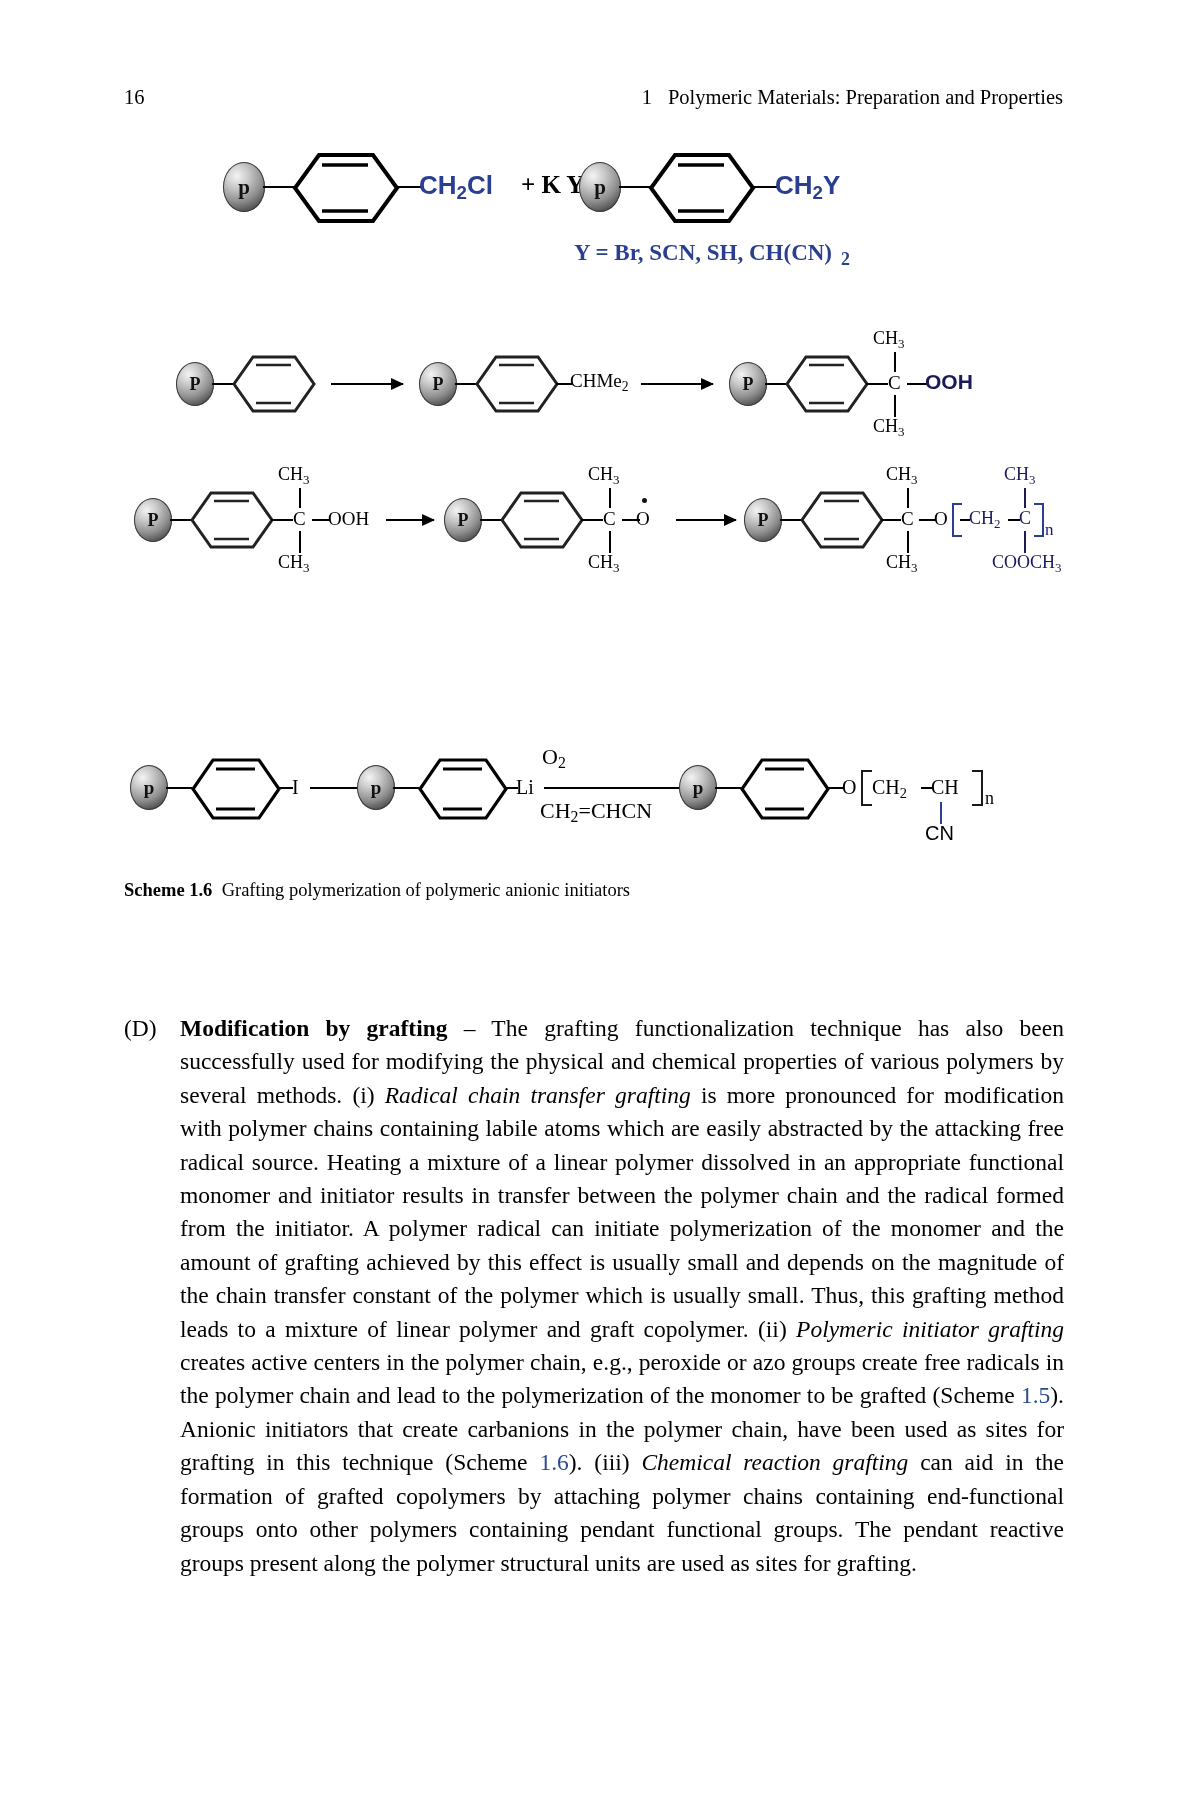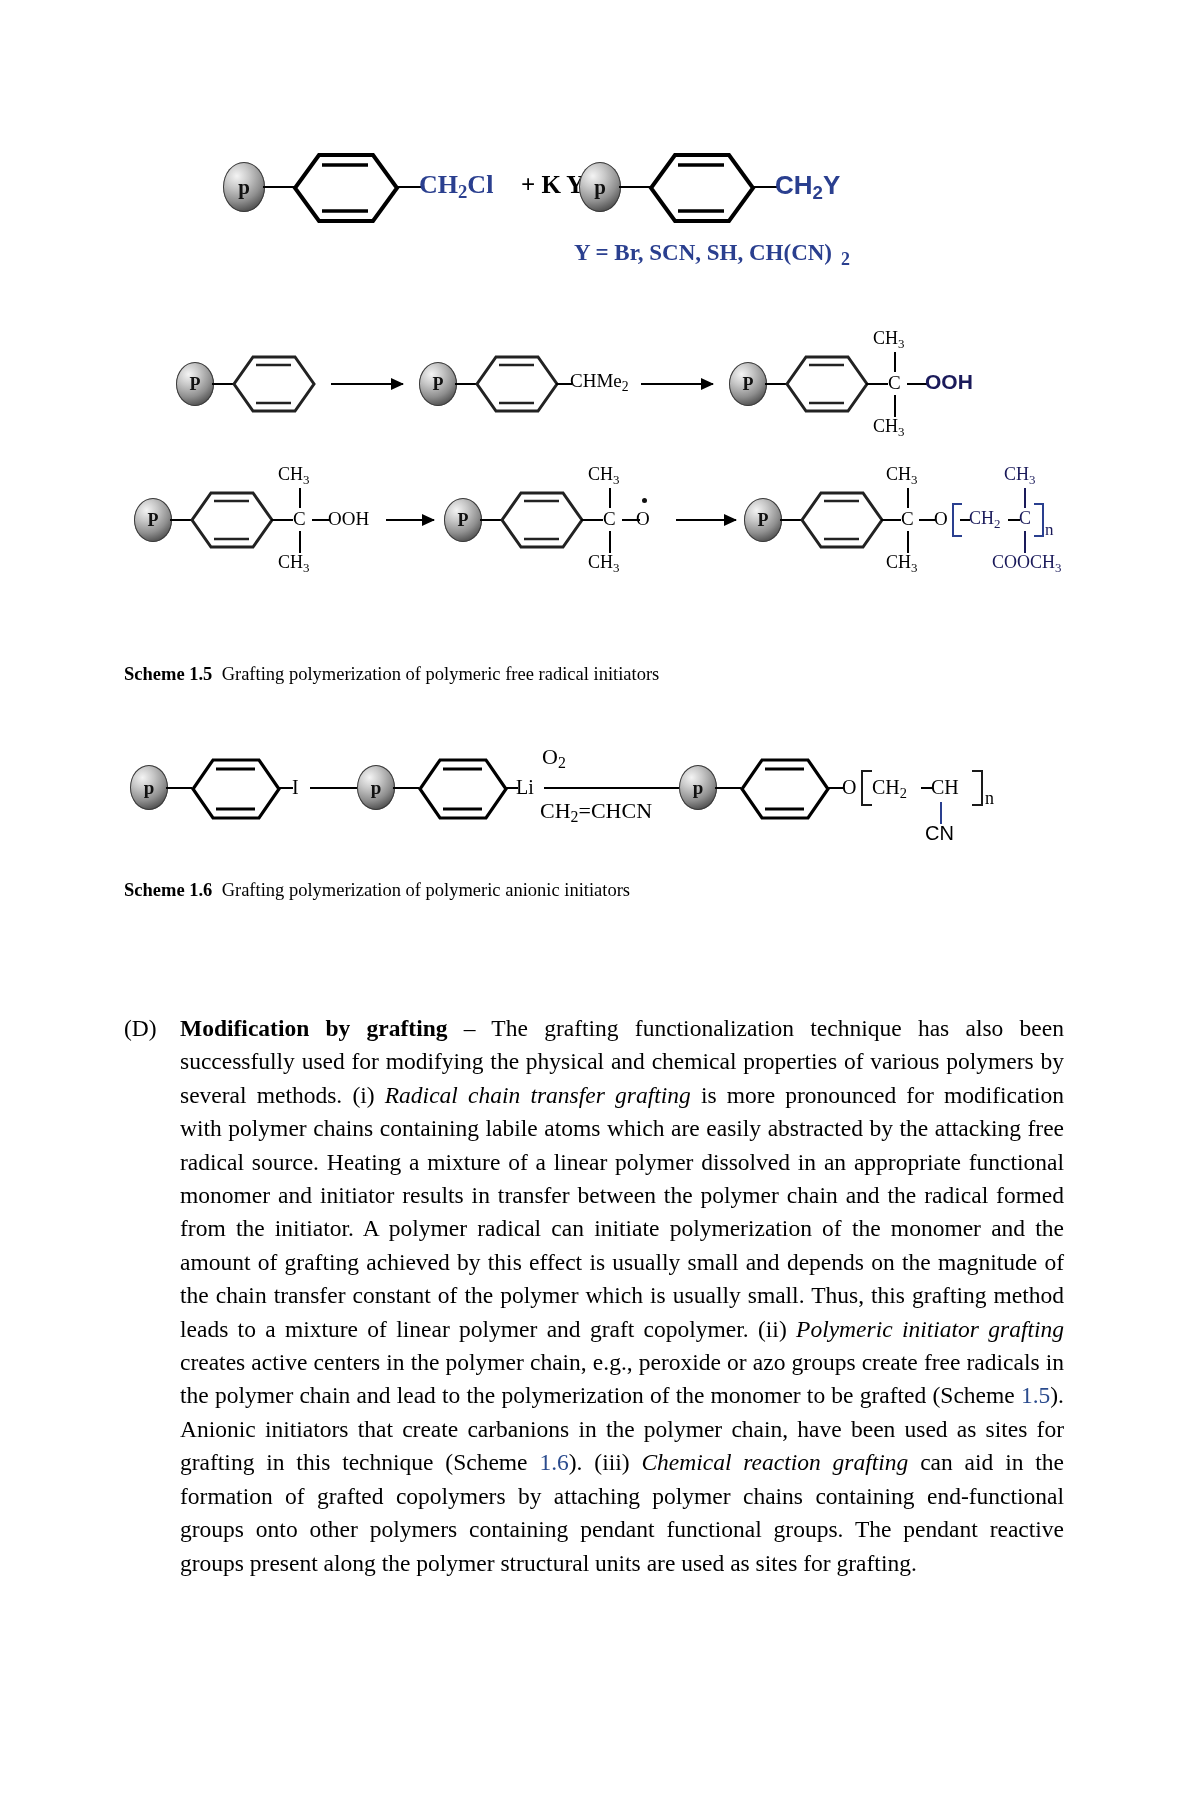--- a/index.html
+++ b/index.html
@@ -148,38 +148,44 @@
     border-bottom-color: #1a1a1a;
   }
   .brk.blk.l { border-left-color: #1a1a1a; }
   .brk.blk.r { border-right-color: #1a1a1a; }
 </style>
 </head>
 <body>
 
 <div class="page">
 
+  <div class="runhead">
+    <span class="folio">16</span>
+    <span class="rh-title">
+      <span class="rh-num">1</span><span>Polymeric Materials: Preparation and Properties</span>
+    </span>
+  </div>
 
   <div class="scheme" style="top:140px; left:124px; height:150px;">
 
     <div class="sphere" style="left:99px; top:22px; width:42px; height:50px; font-size:21px;">
       <span>p</span>
     </div>
     <div class="bond" style="left:139px; top:46px; width:32px;"></div>
 
     <div class="ring" style="left:168px; top:10px;">
       <svg width="108" height="76" viewBox="0 0 108 76">
         <polygon points="27,5 81,5 105,38 81,71 27,71 3,38" fill="#fff" stroke="#000" stroke-width="4"></polygon>
         <line x1="30" y1="15" x2="76" y2="15" stroke="#000" stroke-width="3.5"></line>
         <line x1="30" y1="61" x2="76" y2="61" stroke="#000" stroke-width="3.5"></line>
       </svg>
     </div>
     <div class="bond" style="left:271px; top:46px; width:26px;"></div>
 
-    <div class="lbl blue bold" style="left:295px; top:30px; font-size:26px;font-family:Liberation Serif, serif;">
+    <div class="lbl blue bold" style="left:295px; top:30px; font-size:26px;">
       <span>CH</span><span class="sub">2</span><span>Cl</span>
     </div>
     <div class="lbl bold serif" style="left:397px; top:31px; font-size:25px;"><span>+ K Y</span></div>
 
     <div class="arrow" style="left:483px; top:46px; width:87px;"></div>
 
     <div class="sphere" style="left:455px; top:22px; width:42px; height:50px; font-size:21px; margin-left:0;">
       <span>p</span>
     </div>
     <div class="bond" style="left:495px; top:46px; width:32px;"></div>
@@ -374,23 +380,20 @@
     <div class="bond v" style="left:900px; top:61px; height:22px; background:#1a1a5a;"></div>
     <div class="lbl serif" style="left:868px; top:82px; font-size:18px; color:#1a1a5a;">
       <span>COOCH</span><span class="sub">3</span>
     </div>
     <div class="brk r" style="left:910px; top:33px; width:10px; height:34px;"></div>
     <div class="lbl serif" style="left:921px; top:50px; font-size:17px; color:#1a1a5a;">
       <span>n</span>
     </div>
   </div>
 
-  <div class="caption" style="top:662px;">
-    <b>Scheme 1.5</b><span class="cap-text">&nbsp;&nbsp;</span><span class="cap-text">Grafting polymerization of polymeric free radical initiators</span>
-  </div>
 
   <div class="scheme" style="top:740px; left:124px; height:130px;">
 
     <div class="sphere" style="left:6px; top:25px; width:38px; height:45px; font-size:19px;">
       <span>p</span>
     </div>
     <div class="bond" style="left:42px; top:47px; width:26px;"></div>
     <div class="ring" style="left:66px; top:16px;">
       <svg width="92" height="66" viewBox="0 0 92 66">
         <polygon points="23,4 69,4 89,33 69,62 23,62 3,33" fill="#fff" stroke="#000" stroke-width="3.2"></polygon>

